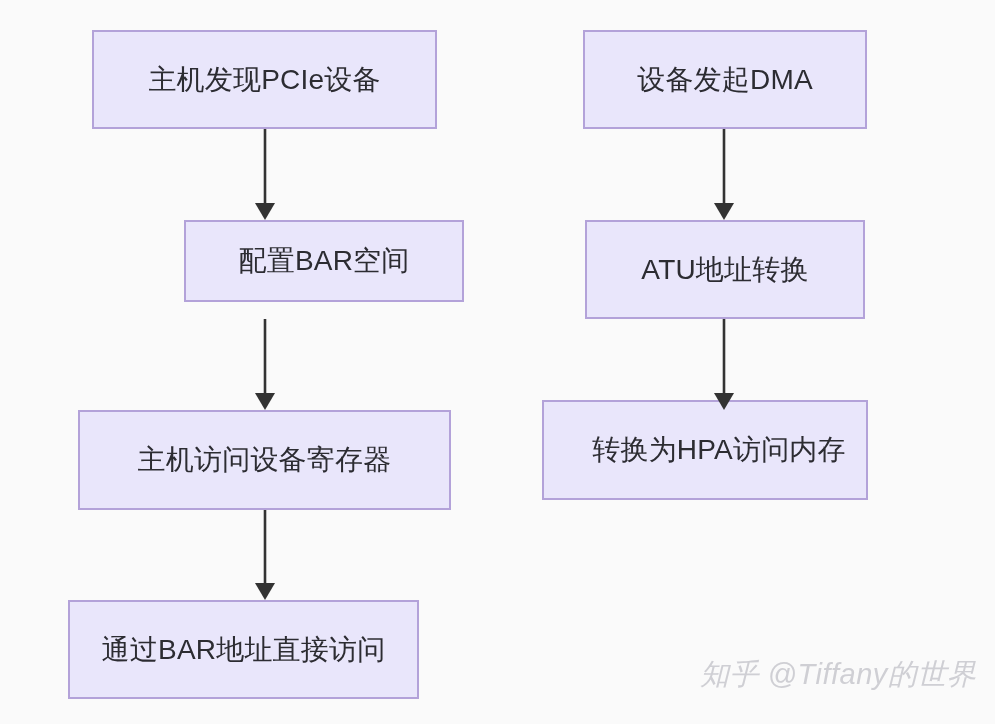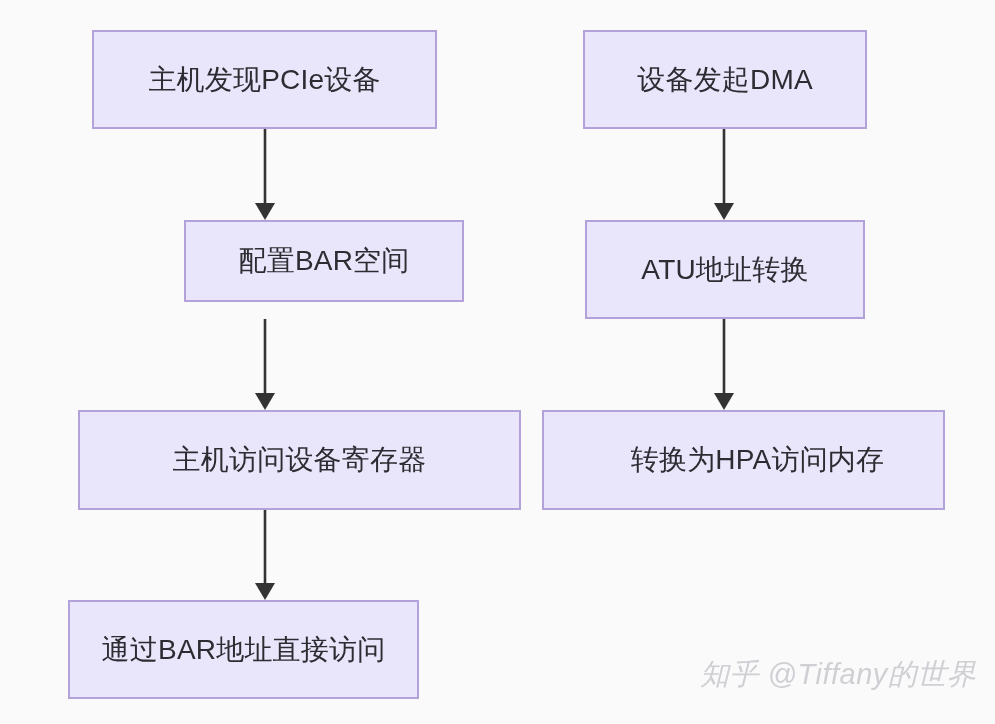--- a/index.html
+++ b/index.html
@@ -51,26 +51,26 @@
     letter-spacing: 0.5px;
   }
 </style>
 </head>
 <body>
 
 <div id="canvas">
 
   <div class="node" style="left: 92px; top: 30px; width: 345px; height: 99px;">主机发现PCIe设备</div>
   <div class="node" style="left: 141px; top: 220px; width: 280px; height: 82px; margin-left: 43px;">配置BAR空间</div>
-  <div class="node" style="left: 78px; top: 410px; width: 443px; height: 100px;">主机访问设备寄存器</div>
+  <div class="node" style="left: 78px; top: 410px; width: 373px; height: 100px;">主机访问设备寄存器</div>
   <div class="node" style="left: 68px; top: 600px; width: 351px; height: 99px;">通过BAR地址直接访问</div>
 
   <div class="node" style="left: 583px; top: 30px; width: 284px; height: 99px;">设备发起DMA</div>
   <div class="node" style="left: 585px; top: 220px; width: 280px; height: 99px;">ATU地址转换</div>
-  <div class="node" style="left: 542px; top: 410px; width: 403px; height: 100px; padding-left: 28px;">转换为HPA访问内存</div>
+  <div class="node" style="left: 542px; top: 400px; width: 326px; height: 100px; padding-left: 28px;">转换为HPA访问内存</div>
 
   <svg class="edge" id="edge-layer" width="995" height="724" style="left:0;top:0;">
       <line x1="265" y1="129" x2="265" y2="206"></line>
       <polygon points="255,203 275,203 265,220"></polygon>
       <line x1="265" y1="319" x2="265" y2="396"></line>
       <polygon points="255,393 275,393 265,410"></polygon>
       <line x1="265" y1="510" x2="265" y2="586"></line>
       <polygon points="255,583 275,583 265,600"></polygon>
       <line x1="724" y1="129" x2="724" y2="206"></line>
       <polygon points="714,203 734,203 724,220"></polygon>

